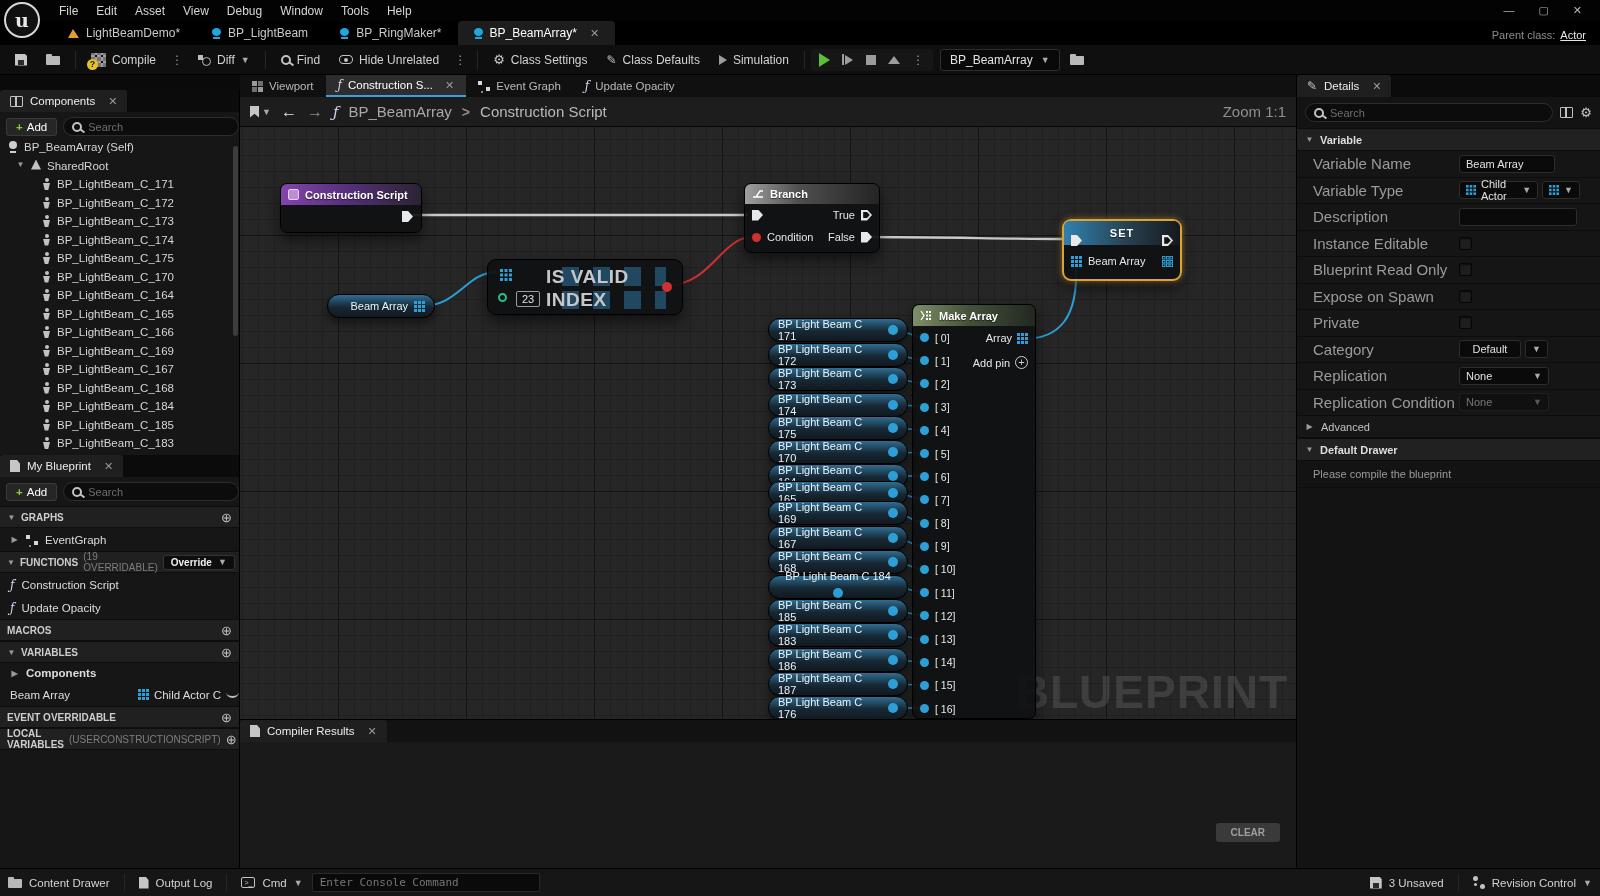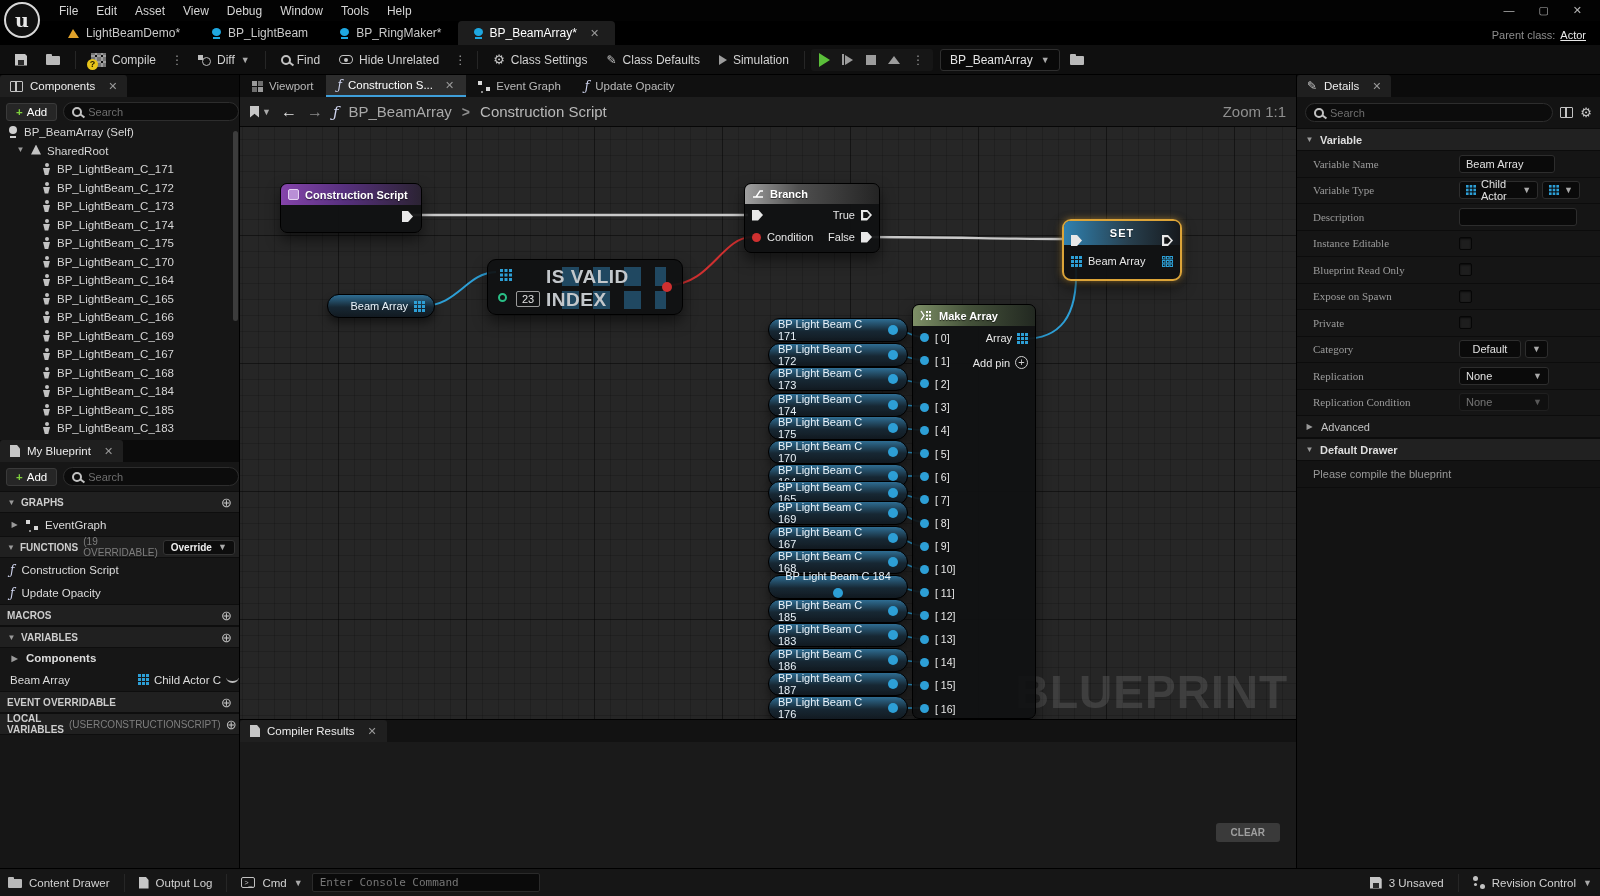--- a/index.html
+++ b/index.html
@@ -57,21 +57,21 @@
   .eject-ic{width:0;height:0;border-left:6px solid transparent;border-right:6px solid transparent;border-bottom:8px solid #9c9c9c;position:relative;}
   .bp-select{display:flex;align-items:center;gap:8px;background:#090909;border:1px solid #2e2e2e;border-radius:3px;padding:3px 9px;color:#e4e4e4;margin-left:6px;}
   .folder-ic{width:14px;height:11px;position:relative;display:inline-block;}
   .folder-ic::before{content:"";position:absolute;inset:2px 0 0 0;background:#b9b9b9;border-radius:1px;}
   .folder-ic::after{content:"";position:absolute;left:0;top:0;width:6px;height:3px;background:#b9b9b9;border-radius:1px 1px 0 0;}
   .save-ic{width:12px;height:12px;background:#c6c6c6;position:relative;clip-path:polygon(0 0,80% 0,100% 20%,100% 100%,0 100%);display:inline-block;}
   .save-ic::after{content:"";position:absolute;left:3px;bottom:1px;width:6px;height:5px;background:#2a2a2a;}
 
   
   .main{display:flex;height:793px;}
-  .left{width:240px;background:#161616;border-right:1px solid #000;display:flex;flex-direction:column;}
+  .left{width:240px;background:#161616;border-right:1px solid #000;display:flex;flex-direction:column;margin-top:15px;}
   .center{width:1056px;display:flex;flex-direction:column;background:#151515;}
   .right{width:304px;background:#131313;border-left:1px solid #000;display:flex;flex-direction:column;}
 
   .panel-tabbar{height:22px;background:#0b0b0b;display:flex;align-items:flex-end;flex:none;}
   .panel-tab{height:22px;background:#1f1f1f;display:flex;align-items:center;gap:7px;padding:0 10px;border-radius:3px 3px 0 0;color:#ececec;font-size:11.5px;}
   .panel-toolrow{display:flex;align-items:center;gap:6px;padding:5px 6px;flex:none;}
   .add-btn{display:flex;align-items:center;gap:4px;background:#262626;border:1px solid #3a3a3a;border-radius:3px;padding:2px 9px;color:#fff;font-size:11.5px;}
   .plus-green{color:#7ed03c;font-weight:bold;}
   .search-box{flex:1;display:flex;align-items:center;gap:6px;background:#0c0c0c;border:1px solid #2d2d2d;border-radius:10px;padding:0 8px;height:19px;}
   .search-box input{flex:1;background:none;border:none;outline:none;color:#c9c9c9;font:11px "Liberation Sans",sans-serif;min-width:0;}
@@ -163,21 +163,21 @@
   .compiler-tabbar{height:22px;background:#121212;display:flex;align-items:flex-end;}
   .doc-ic{width:10px;height:12px;background:#c6c6c6;clip-path:polygon(0 0,70% 0,100% 30%,100% 100%,0 100%);display:inline-block;}
   .clear-btn{position:absolute;right:16px;bottom:26px;background:#3a3a3a;color:#9f9f9f;font-size:10px;font-weight:bold;padding:4px 15px;border-radius:3px;}
 
   
   .details-toolrow{display:flex;align-items:center;gap:7px;padding:6px 8px;flex:none;}
   .table-ic{width:13px;height:11px;border:1.5px solid #c2c2c2;border-radius:1px;position:relative;display:inline-block;}
   .table-ic::after{content:"";position:absolute;left:4px;top:0;bottom:0;width:1.5px;background:#c2c2c2;}
   .dsec{height:23px;display:flex;align-items:center;gap:6px;background:#212121;border-top:1px solid #0c0c0c;border-bottom:1px solid #0c0c0c;padding:0 8px;font-size:11px;font-weight:bold;color:#dedede;flex:none;}
   .drow{display:flex;align-items:center;min-height:26.5px;border-bottom:1px solid #0c0c0c;padding:0 20px 0 16px;background:#151515;flex:none;}
-  .dlabel{width:146px;color:#9b9b9b;font-size:11px;flex:none;font-family:Liberation Serif, serif;}
+  .dlabel{width:146px;color:#9b9b9b;font-size:15px;flex:none;}
   .dfield{flex:1;display:flex;align-items:center;gap:4px;}
   .tfield{background:#0a0a0a;border:1px solid #2d2d2d;border-radius:3px;height:18px;display:flex;align-items:center;padding:0 6px;color:#e0e0e0;font-size:11px;}
   .combo{background:#0a0a0a;border:1px solid #2d2d2d;border-radius:3px;height:18px;display:flex;align-items:center;gap:5px;padding:0 6px;color:#e0e0e0;font-size:11px;}
   .combo.dim{opacity:.45;}
   .checkbox{width:13px;height:13px;background:#1e1e1e;border:1px solid #060606;box-shadow:inset 0 1px 2px rgba(0,0,0,.7);border-radius:2px;}
   .adv-row{height:22px;display:flex;align-items:center;gap:7px;padding:0 8px;color:#c2c2c2;font-size:11px;border-bottom:1px solid #0c0c0c;background:#171717;flex:none;}
   .note-row{padding:7px 16px;color:#9a9a9a;font-size:11px;border-bottom:1px solid #0c0c0c;flex:none;}
 
   
   .statusbar{height:28px;background:#161616;border-top:1px solid #000;display:flex;align-items:center;padding:0 8px;gap:9px;}

